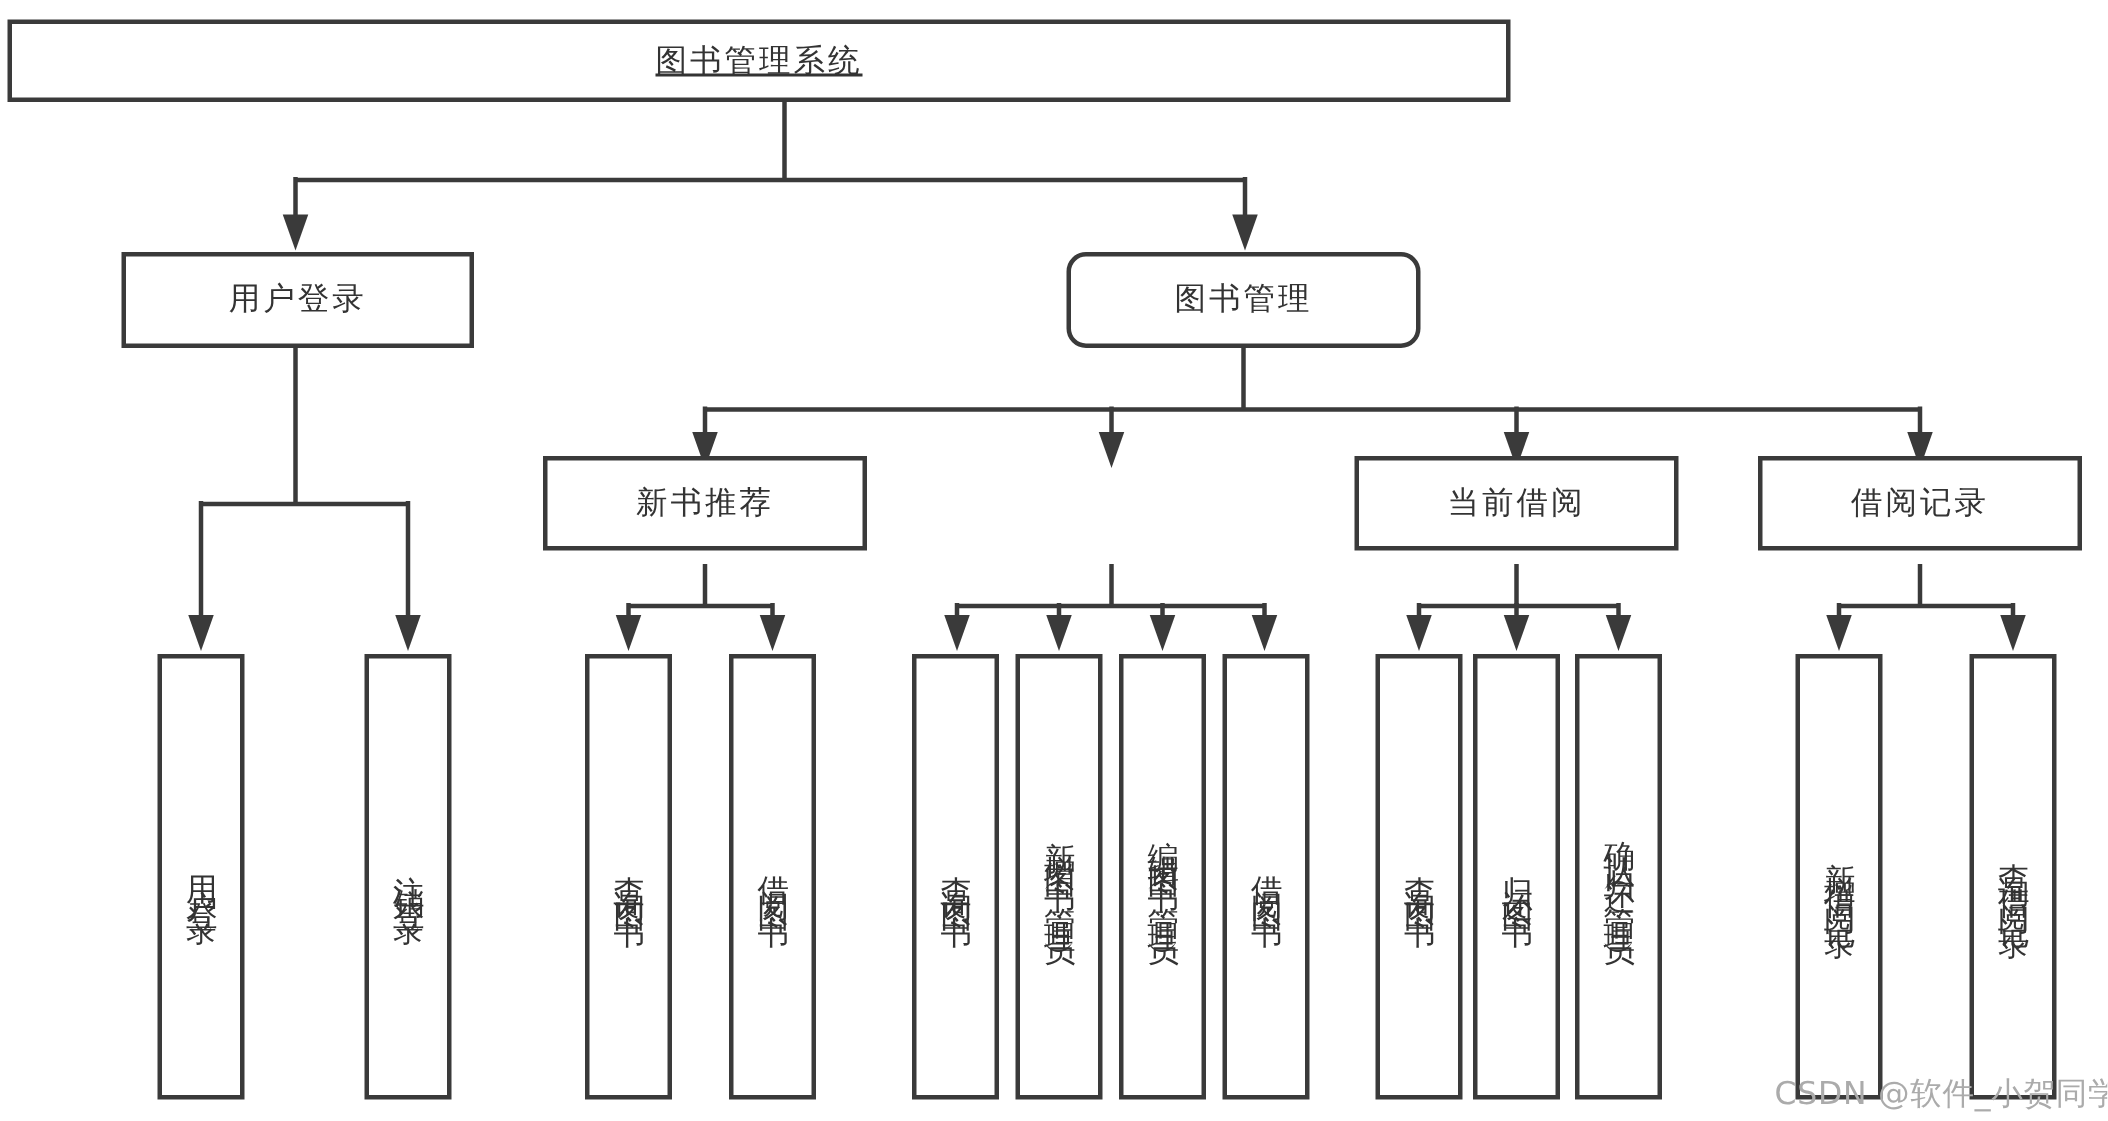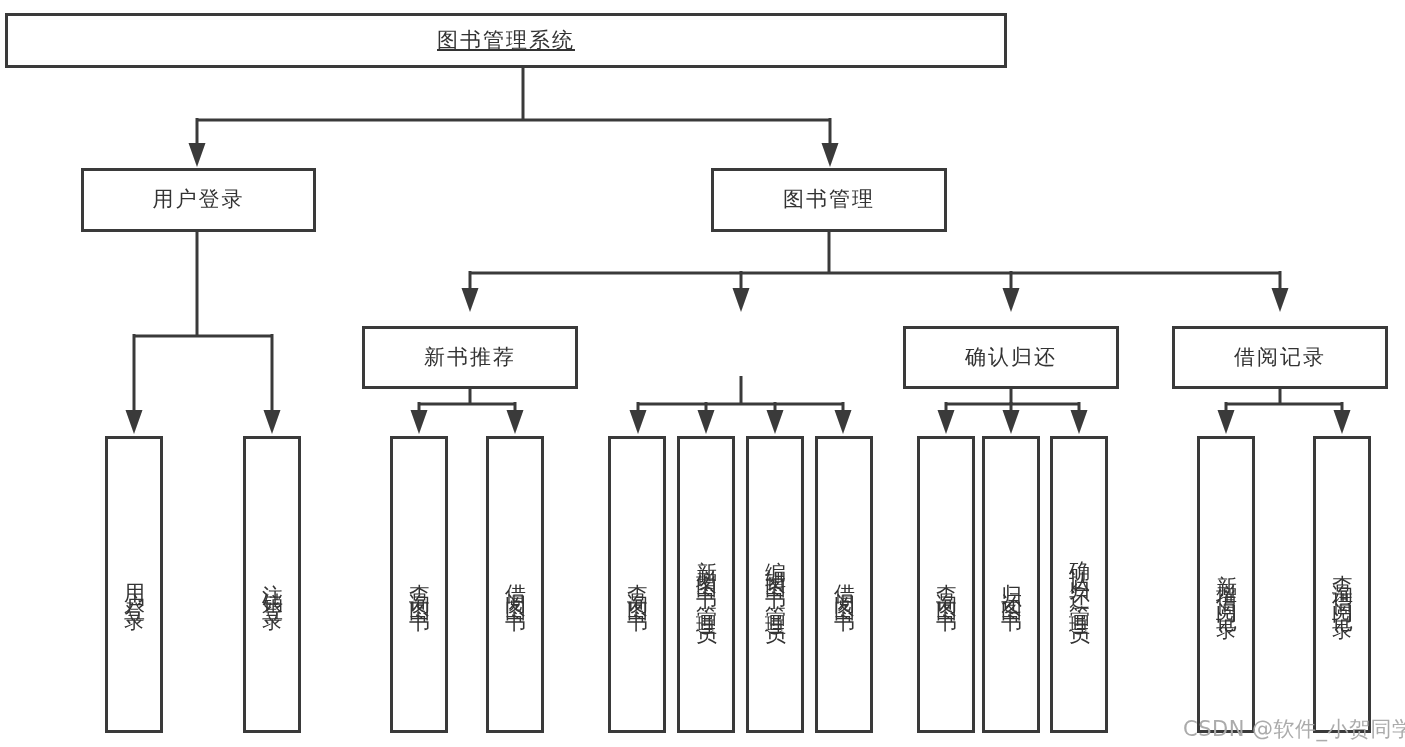--- a/index.html
+++ b/index.html
@@ -17,22 +17,22 @@
   .box{
     position:absolute;box-sizing:border-box;
     border:3px solid #3a3a3a;background:#ffffff;
     display:flex;align-items:center;justify-content:center;
     font-size:21px;letter-spacing:2px;line-height:1.2;
     white-space:nowrap;
   }
   .root-box{left:5px;top:13px;width:1002px;height:55px;text-decoration:underline;}
   .l2-box{height:64px;top:168px;}
   .l2-user{left:81px;width:235px;}
-  .l2-book{left:711px;width:236px;}
-  .l3-box{top:326px;width:216px;height:63px;}
+  .l2-book{left:711px;width:236px;border-radius:13px;}
+  .l3-box{top:304px;width:216px;height:63px;}
   .leaf{
     top:436px;width:58px;height:297px;
     writing-mode:vertical-rl;text-orientation:mixed;
     letter-spacing:9px;font-size:21px;line-height:1;
   }
   .watermark{
     position:absolute;left:1183px;top:715px;
     font-size:21px;color:#ababab;letter-spacing:0.5px;
     white-space:nowrap;
   }
@@ -103,21 +103,21 @@
     <line x1="1342" y1="402" x2="1342" y2="412"></line>
     <polygon points="1333.5,410 1350.5,410 1342,434"></polygon>
   </svg>
 
   <div class="box root-box">图书管理系统</div>
 
   <div class="box l2-box l2-user">用户登录</div>
   <div class="box l2-box l2-book">图书管理</div>
 
   <div class="box l3-box" style="left:362px">新书推荐</div>
-  <div class="box l3-box" style="left:903px">确认归还</div>
+  <div class="box l3-box" style="left:903px">当前借阅</div>
   <div class="box l3-box" style="left:1172px">借阅记录</div>
 
   <div class="box leaf" style="left:105px">用户登录</div>
   <div class="box leaf" style="left:243px">注销登录</div>
 
   <div class="box leaf" style="left:390px">查询图书</div>
   <div class="box leaf" style="left:486px">借阅图书</div>
 
   <div class="box leaf" style="left:608px">查询图书</div>
   <div class="box leaf" style="left:677px">新增图书（管理员）</div>

